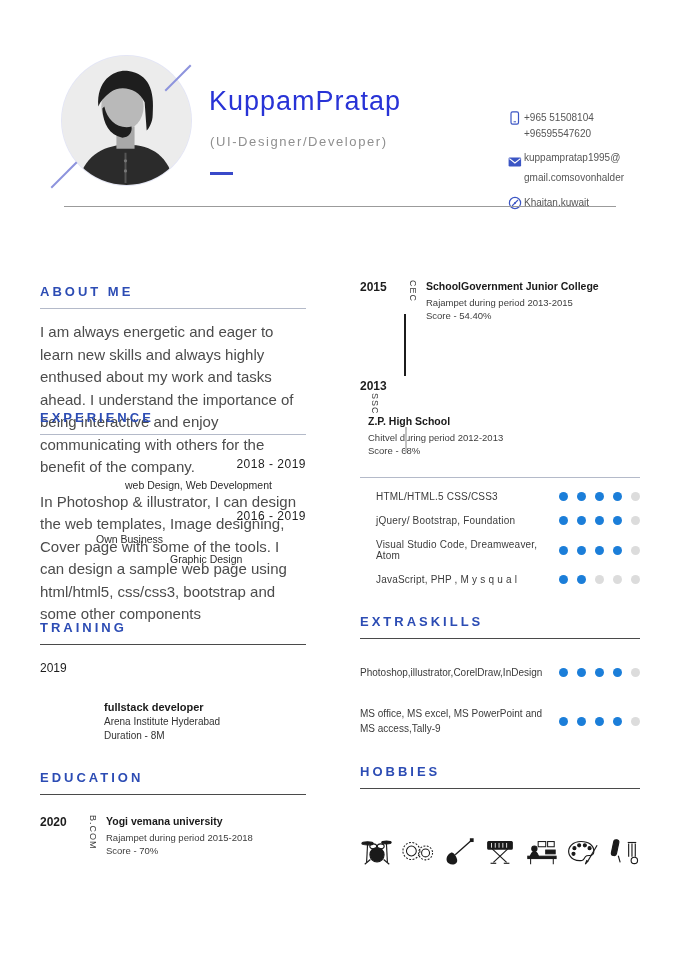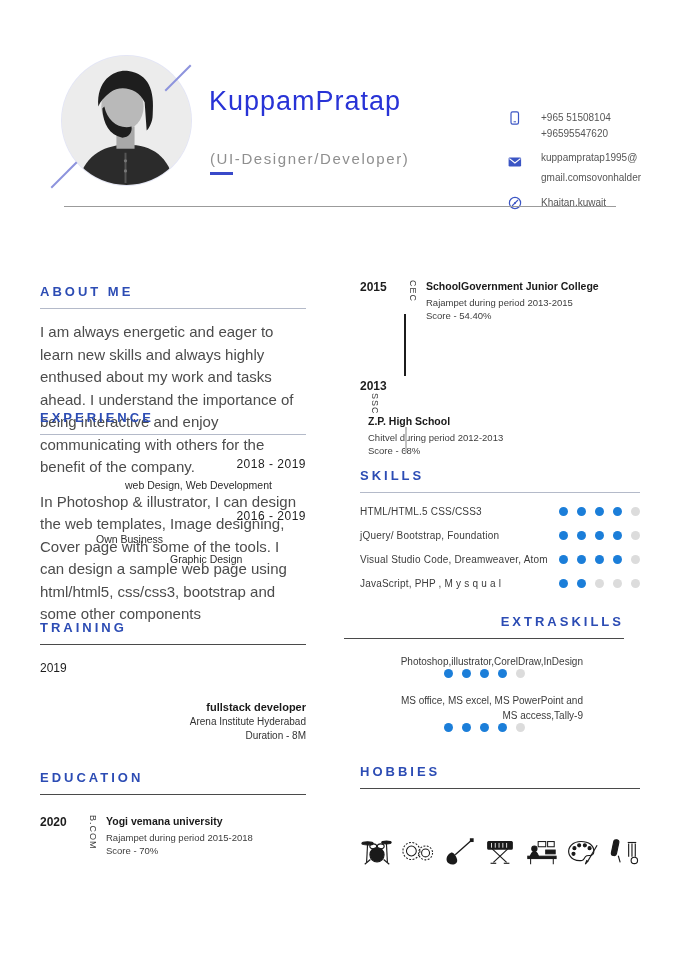--- a/index.html
+++ b/index.html
@@ -7,24 +7,24 @@
   body { font-family:"Liberation Sans", sans-serif; }
   .page { position:relative; width:680px; height:962px; background:#fff; overflow:hidden; }
 
   
   .photo { position:absolute; left:62px; top:56px; width:129px; height:129px; border-radius:50%;
            overflow:hidden; box-shadow:0 0 0 1px #e4e6f5; background:#ededed; }
   .diag { position:absolute; height:2px; width:36px; background:#8d93dd; transform:rotate(-45deg); }
   .diag-tr { left:160px; top:77px; }
   .diag-bl { left:46px; top:174px; }
   .name { position:absolute; left:209px; top:86px; font-size:27px; color:#2833d6; letter-spacing:1px; font-weight:400; }
-  .subtitle { position:absolute; left:210px; top:150px; font-size:15px; color:#8f8f8f; letter-spacing:1.6px; }
+  .subtitle { position:absolute; left:210px; top:134px; font-size:13px; color:#8f8f8f; letter-spacing:1.6px; }
   .dash { position:absolute; left:210px; top:172px; width:23px; height:3px; background:#3949c9; }
   .contact { position:absolute; left:508px; top:110px; width:150px; font-size:10px; color:#565656; }
-  .c-row { display:flex; gap:19px; margin-bottom:7px; }
+  .c-row { display:flex; gap:2px; margin-bottom:7px; }
   .c-ico { width:14px; flex:0 0 14px; padding-top:1px; }
   .c-txt div { line-height:1.55; }
   .c-txt.roomy div { line-height:2.0; }
   .header-rule { position:absolute; left:64px; top:206px; width:552px; height:1px; background:#9b9b9b; }
 
   
   .sec { position:absolute; width:266px; }
   .sec-r { position:absolute; width:280px; }
   .heading { font-size:13px; font-weight:700; letter-spacing:3px; color:#2c4cb4; }
   .rule { height:1px; margin-top:9px; }
@@ -33,43 +33,43 @@
 
   
   .about-p { margin-top:12px; font-size:15px; line-height:1.5; color:#4c4c4c; }
   .exp-period { margin-top:22px; margin-left:14px; font-size:12px; color:#1d1d1d; letter-spacing:0.5px;text-align:right; }
   .exp-period.two { margin-top:18px; }
   .exp-role { margin-top:10px; margin-left:46px; font-size:10.5px; color:#2b2b2b; }
   .exp-role.two { margin-left:56px; }
   .exp-detail { margin-top:8px; margin-left:85px; font-size:10.5px; color:#2b2b2b; }
   .exp-detail.two { margin-left:130px; }
   .tr-year { margin-top:16px; font-size:12px; color:#1d1d1d; }
-  .tr-block { margin-top:26px; margin-left:64px;text-align:right; }
+  .tr-block { margin-top:26px; margin-left:64px; }
   .tr-title { font-size:11px; color:#1a1a1a; font-weight:700; }
   .tr-line { margin-top:3px; font-size:10px; color:#333; }
 
   .edu-row { display:flex; margin-top:20px; }
   .edu-year { width:38px; font-size:12px; font-weight:700; color:#1d1d1d; }
   .vtag { writing-mode:vertical-rl; font-size:9px; letter-spacing:1px; color:#3a3a3a; width:20px; flex:0 0 20px; }
   .edu-block { padding-left:8px; }
   .edu-school { font-size:10.5px; font-weight:700; color:#1a1a1a; }
   .edu-detail { margin-top:5px; font-size:9.5px; color:#3d3d3d; }
   .edu-score { margin-top:2px; font-size:9.5px; color:#3d3d3d; }
 
   
   .timeline { position:relative; }
   .tl-row { display:flex; }
   .tl-row.two { margin-top:58px;flex-direction:column; }
   .tl-line1 { position:absolute; left:44px; top:34px; width:2px; height:62px; background:#1c1c1c; }
   .tl-line2 { position:absolute; left:45px; top:147px; width:1.5px; height:26px; background:#c2c2c2; }
 
   
-  .skill-row { display:flex; justify-content:space-between; align-items:center; margin-top:13px; }
+  .skill-row { display:flex; justify-content:space-between; align-items:center; margin-top:13px;margin-left:16px; }
   .skill-label { font-size:10px; color:#3b3b3b; letter-spacing:0.2px; }
-  .xskill-row { display:flex; justify-content:space-between; align-items:center; margin-top:15px;flex-direction:column; }
+  .xskill-row { display:flex; justify-content:space-between; align-items:center; margin-top:26px; }
   .xskill-label { font-size:10px; color:#3b3b3b; width:198px; line-height:1.5; }
   .xskill-label b { color:#111; }
   .dots { display:flex; gap:9px; flex:0 0 auto; }
   .dot { width:9px; height:9px; border-radius:50%; background:var(--dot-gray,#dcdcdc); }
   .dot.on { background:var(--dot-blue,#1b7ed9); }
 
   
   .hobby-row { display:flex; justify-content:space-between; align-items:flex-end; margin-top:46px; }
   .hobby { width:34px; height:32px; }
   .hobby svg { width:100%; height:100%; }
@@ -202,21 +202,20 @@
       <div class="vtag">SSC</div>
       <div class="edu-block">
         <div class="edu-school">Z.P. High School</div>
         <div class="edu-detail">Chitvel during period 2012-2013</div>
         <div class="edu-score">Score - 68%</div>
       </div>
     </div>
   </div>
 
   <div class="sec-r" style="left:360px; top:468px;">
-    <div class="heading">SKILLS</div>
     <div class="rule light"></div>
     <div class="skill-row">
       <span class="skill-label">HTML/HTML.5 CSS/CSS3</span>
       <span class="dots">
           <span class="dot on"></span>
           <span class="dot on"></span>
           <span class="dot on"></span>
           <span class="dot on"></span>
           <span class="dot"></span>
         </span>
@@ -246,21 +245,21 @@
       <span class="dots">
           <span class="dot on"></span>
           <span class="dot on"></span>
           <span class="dot"></span>
           <span class="dot"></span>
           <span class="dot"></span>
         </span>
     </div>
   </div>
 
-  <div class="sec-r" style="left:344px; top:614px;text-align:right;">
+  <div class="sec-r" style="left:360px; top:614px;">
     <div class="heading">EXTRASKILLS</div>
     <div class="rule dark"></div>
     <div class="xskill-row">
       <span class="xskill-label"><span>Photoshop,illustrator,CorelDraw,InDesign</span><b></b></span>
       <span class="dots">
           <span class="dot on"></span>
           <span class="dot on"></span>
           <span class="dot on"></span>
           <span class="dot on"></span>
           <span class="dot"></span>

